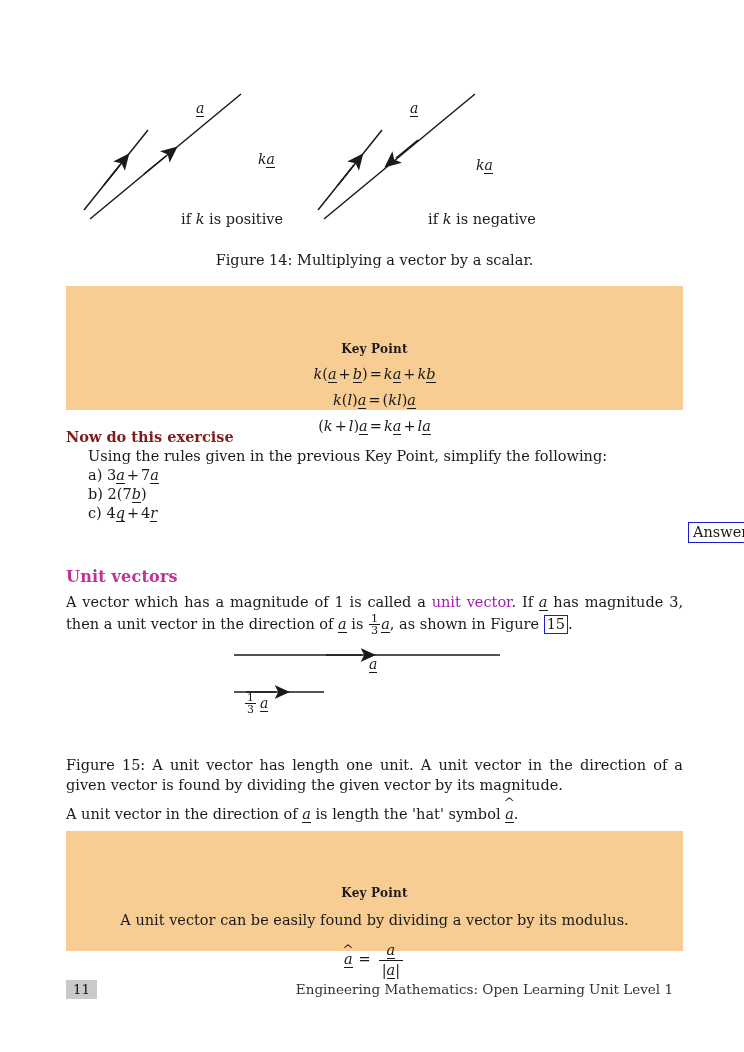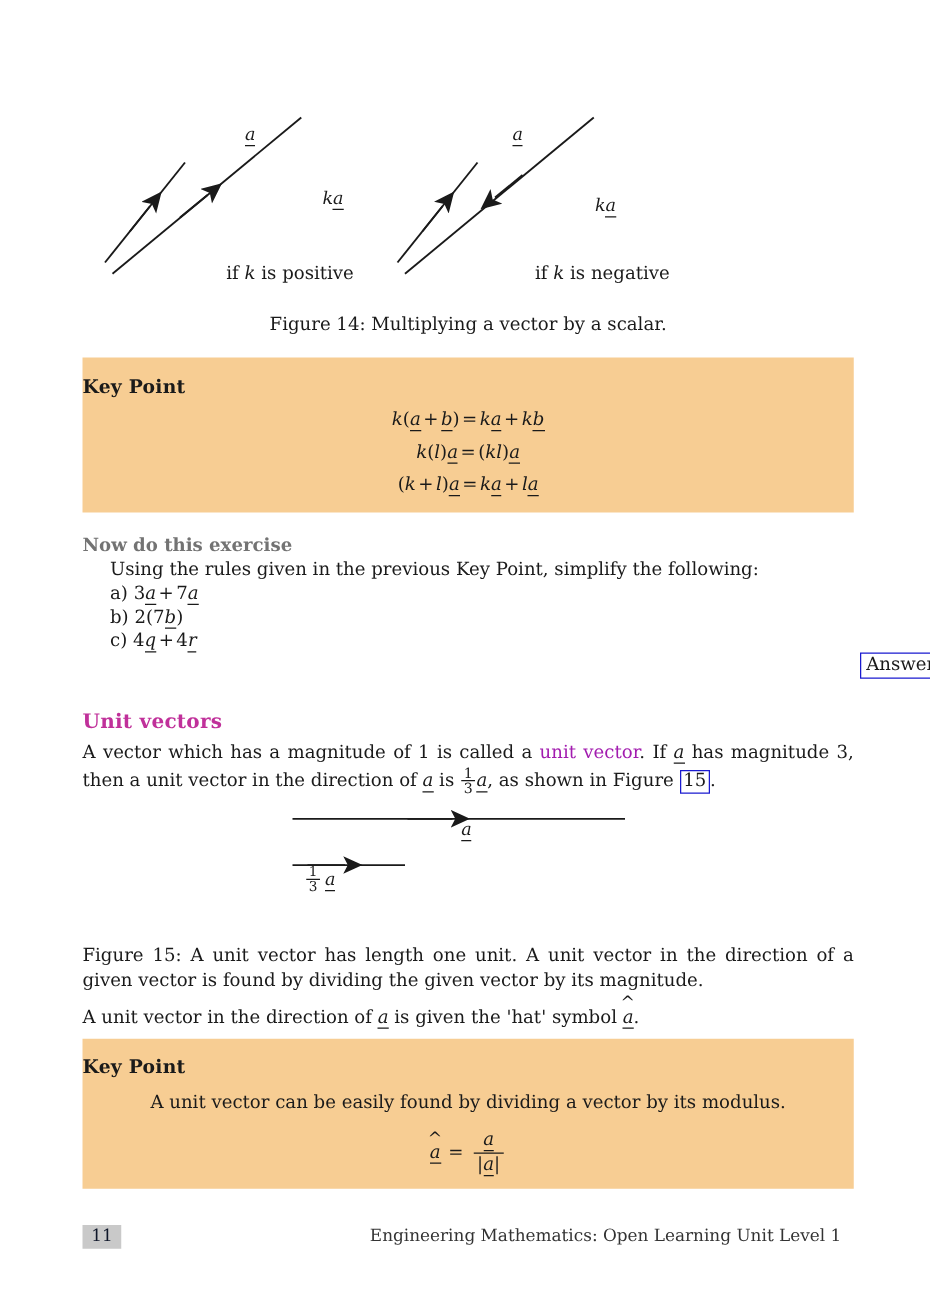--- a/index.html
+++ b/index.html
@@ -54,23 +54,25 @@
   }
   .kp1 {
     position: absolute;
     left: 0;
     top: 286px;
     width: 617px;
     height: 124px;
     padding-top: 14px;
   }
   .kp-title {
+    text-align: center;
     font-weight: bold;
-    font-size: 15px;
+    font-size: 12px;
     letter-spacing: 0.2px;
+    margin-top: 42px;
   }
   .kp-eq {
     text-align: center;
     font-size: 14.5px;
     margin-top: 10px;
   }
   .kp2 {
     position: absolute;
     left: 0;
     top: 831px;
@@ -127,21 +129,21 @@
     line-height: 1;
   }
 
   
   .ex-heading {
     position: absolute;
     left: 0;
     top: 428px;
     font-weight: bold;
     font-size: 14.5px;
-    color: #737373;
+    color: #7f1d1d;
   }
   .ex-body {
     position: absolute;
     left: 22px;
     top: 447px;
     width: 595px;
     font-size: 14.5px;
     line-height: 19px;
   }
   .ex-item { white-space: nowrap; }
@@ -343,21 +345,21 @@
         <span class="frac"><span class="num">1</span><span class="den">3</span></span><span class="vec" style="margin-left:3px;">a</span>
       </div>
     </div>
 
     <div class="fig15-caption">
       <span>Figure 15: A unit vector has length one unit. A unit vector in the direction of a given vector is</span>
       <span>found by dividing the given vector by its magnitude.</span>
     </div>
 
     <div class="para2">
-      <span>A unit vector in the direction of </span><span class="vec">a</span><span> is given the 'hat' symbol </span><span class="hatwrap"><span class="hat">^</span><span class="vec">a</span></span><span>.</span>
+      <span>A unit vector in the direction of </span><span class="vec">a</span><span> is length the 'hat' symbol </span><span class="hatwrap"><span class="hat">^</span><span class="vec">a</span></span><span>.</span>
     </div>
 
     <div class="keypoint kp2">
       <div class="kp-title">Key Point</div>
       <div class="kp2-text">A unit vector can be easily found by dividing a vector by its modulus.</div>
       <div class="kp2-eq">
         <span class="hatwrap"><span class="hat">^</span><span class="vec">a</span></span><span class="op" style="padding:0 6px;">=</span><span class="fracbig"><span class="num"><span class="vec">a</span></span><span class="den">|<span class="vec">a</span>|</span></span>
       </div>
     </div>
 

